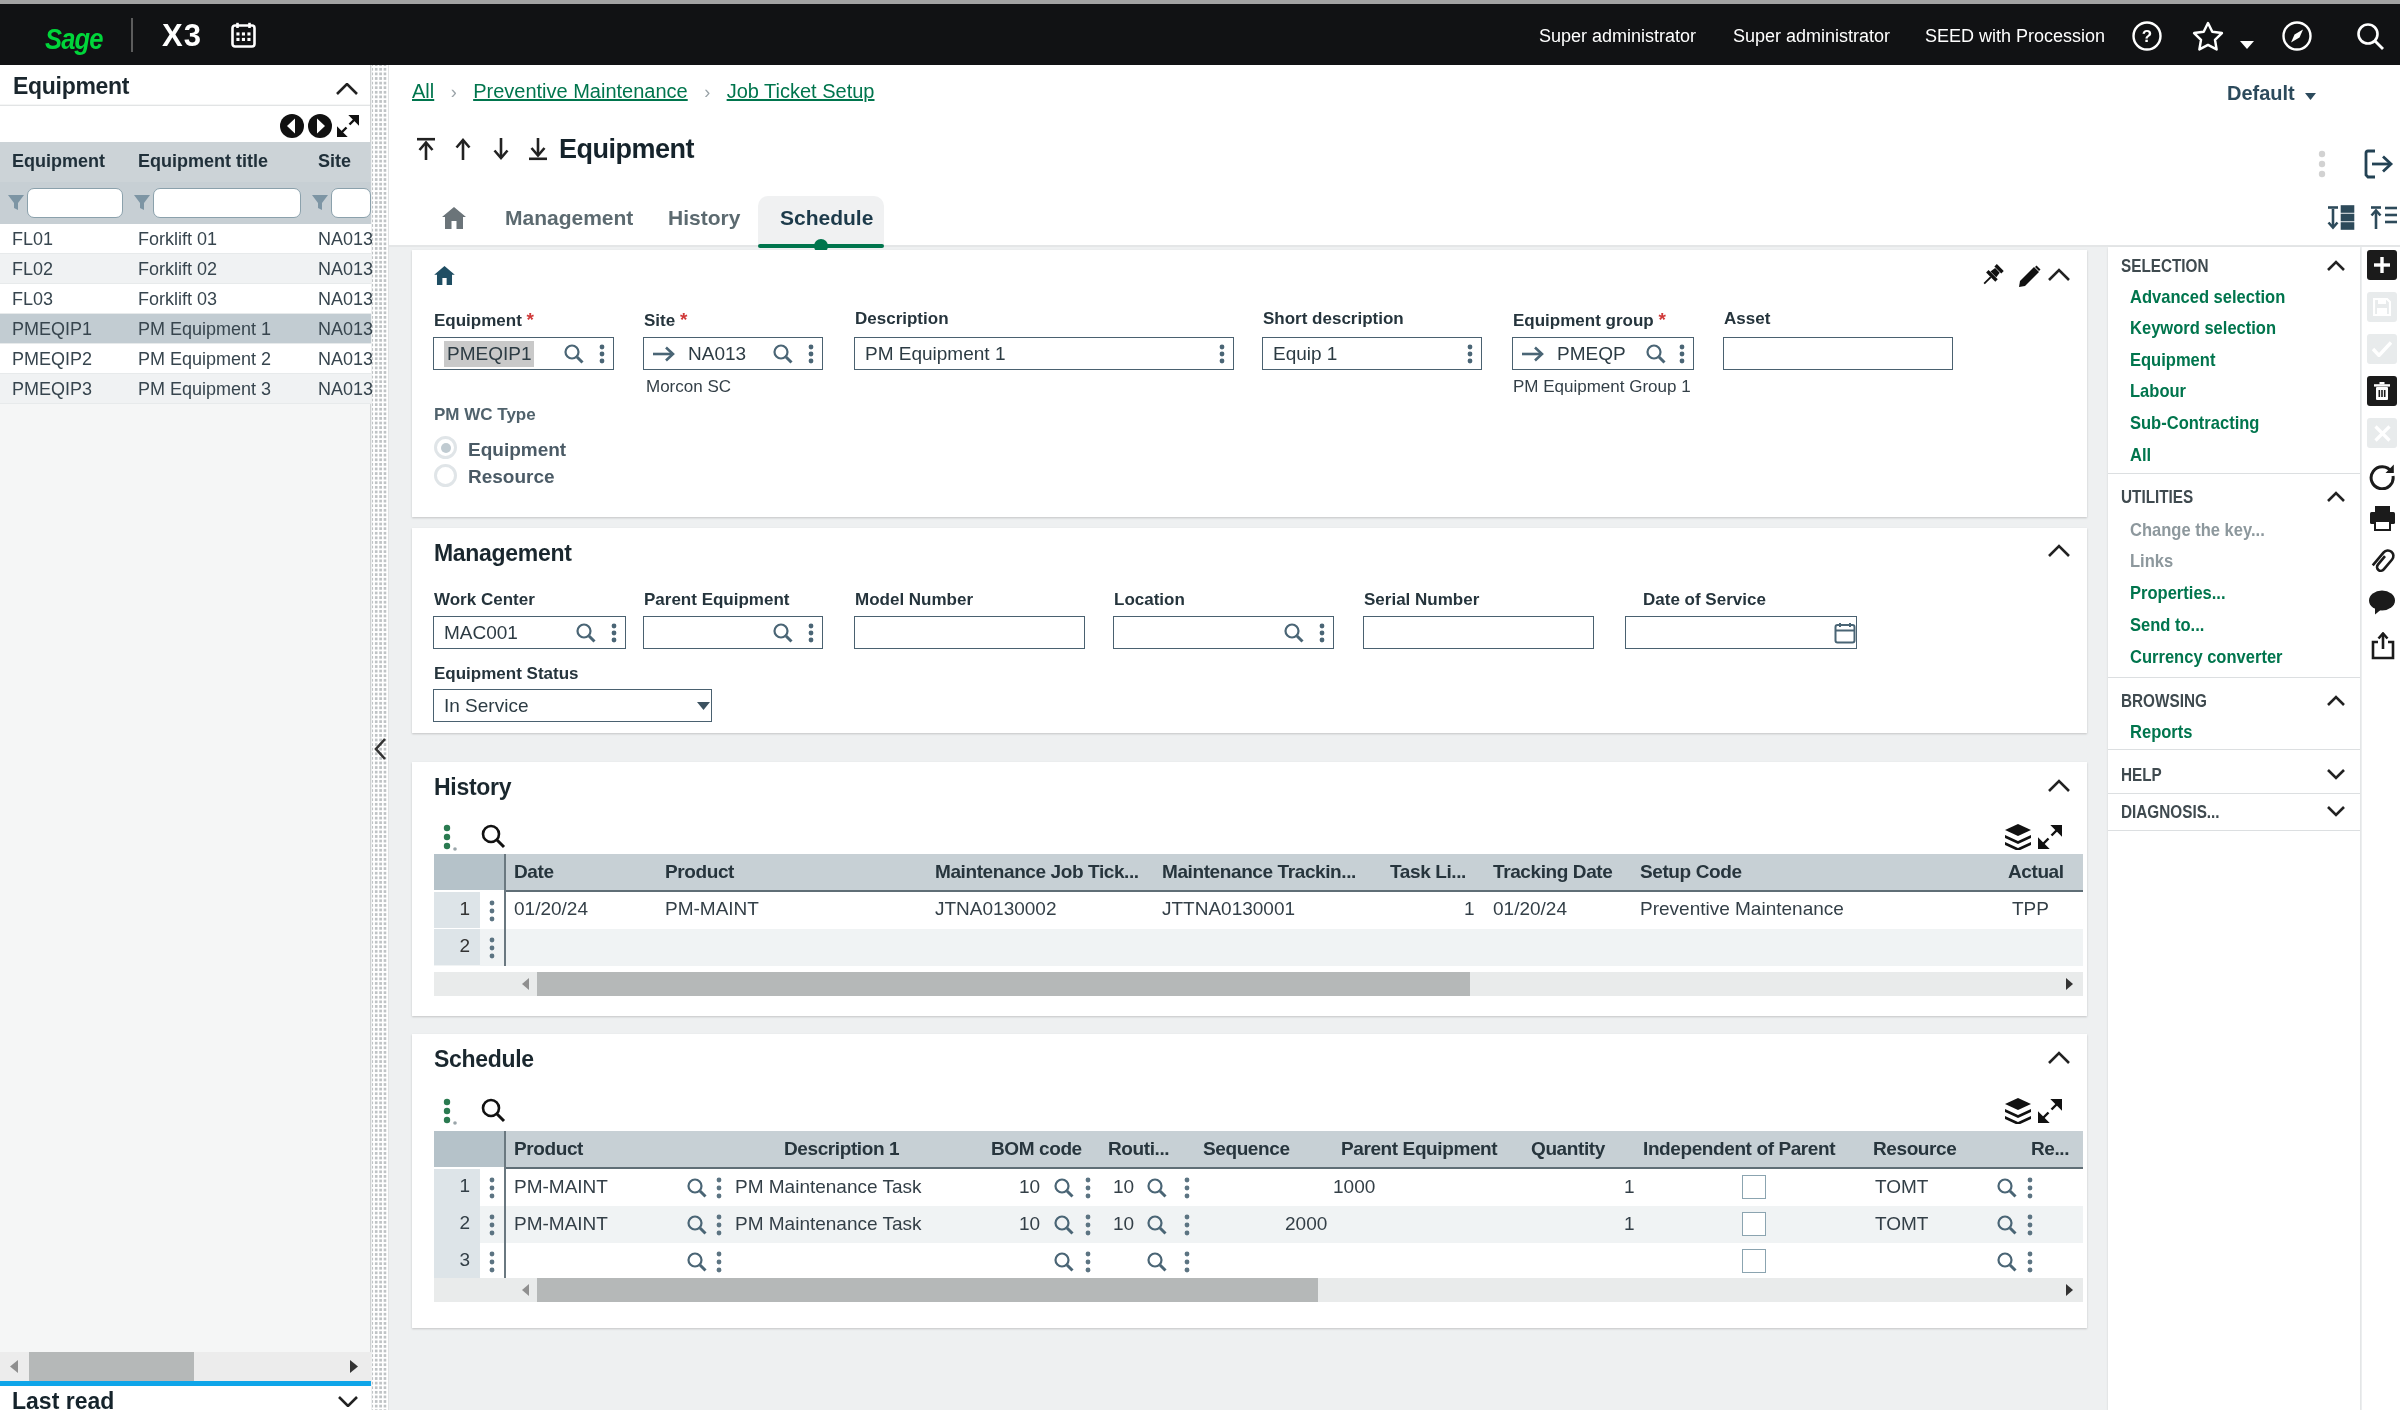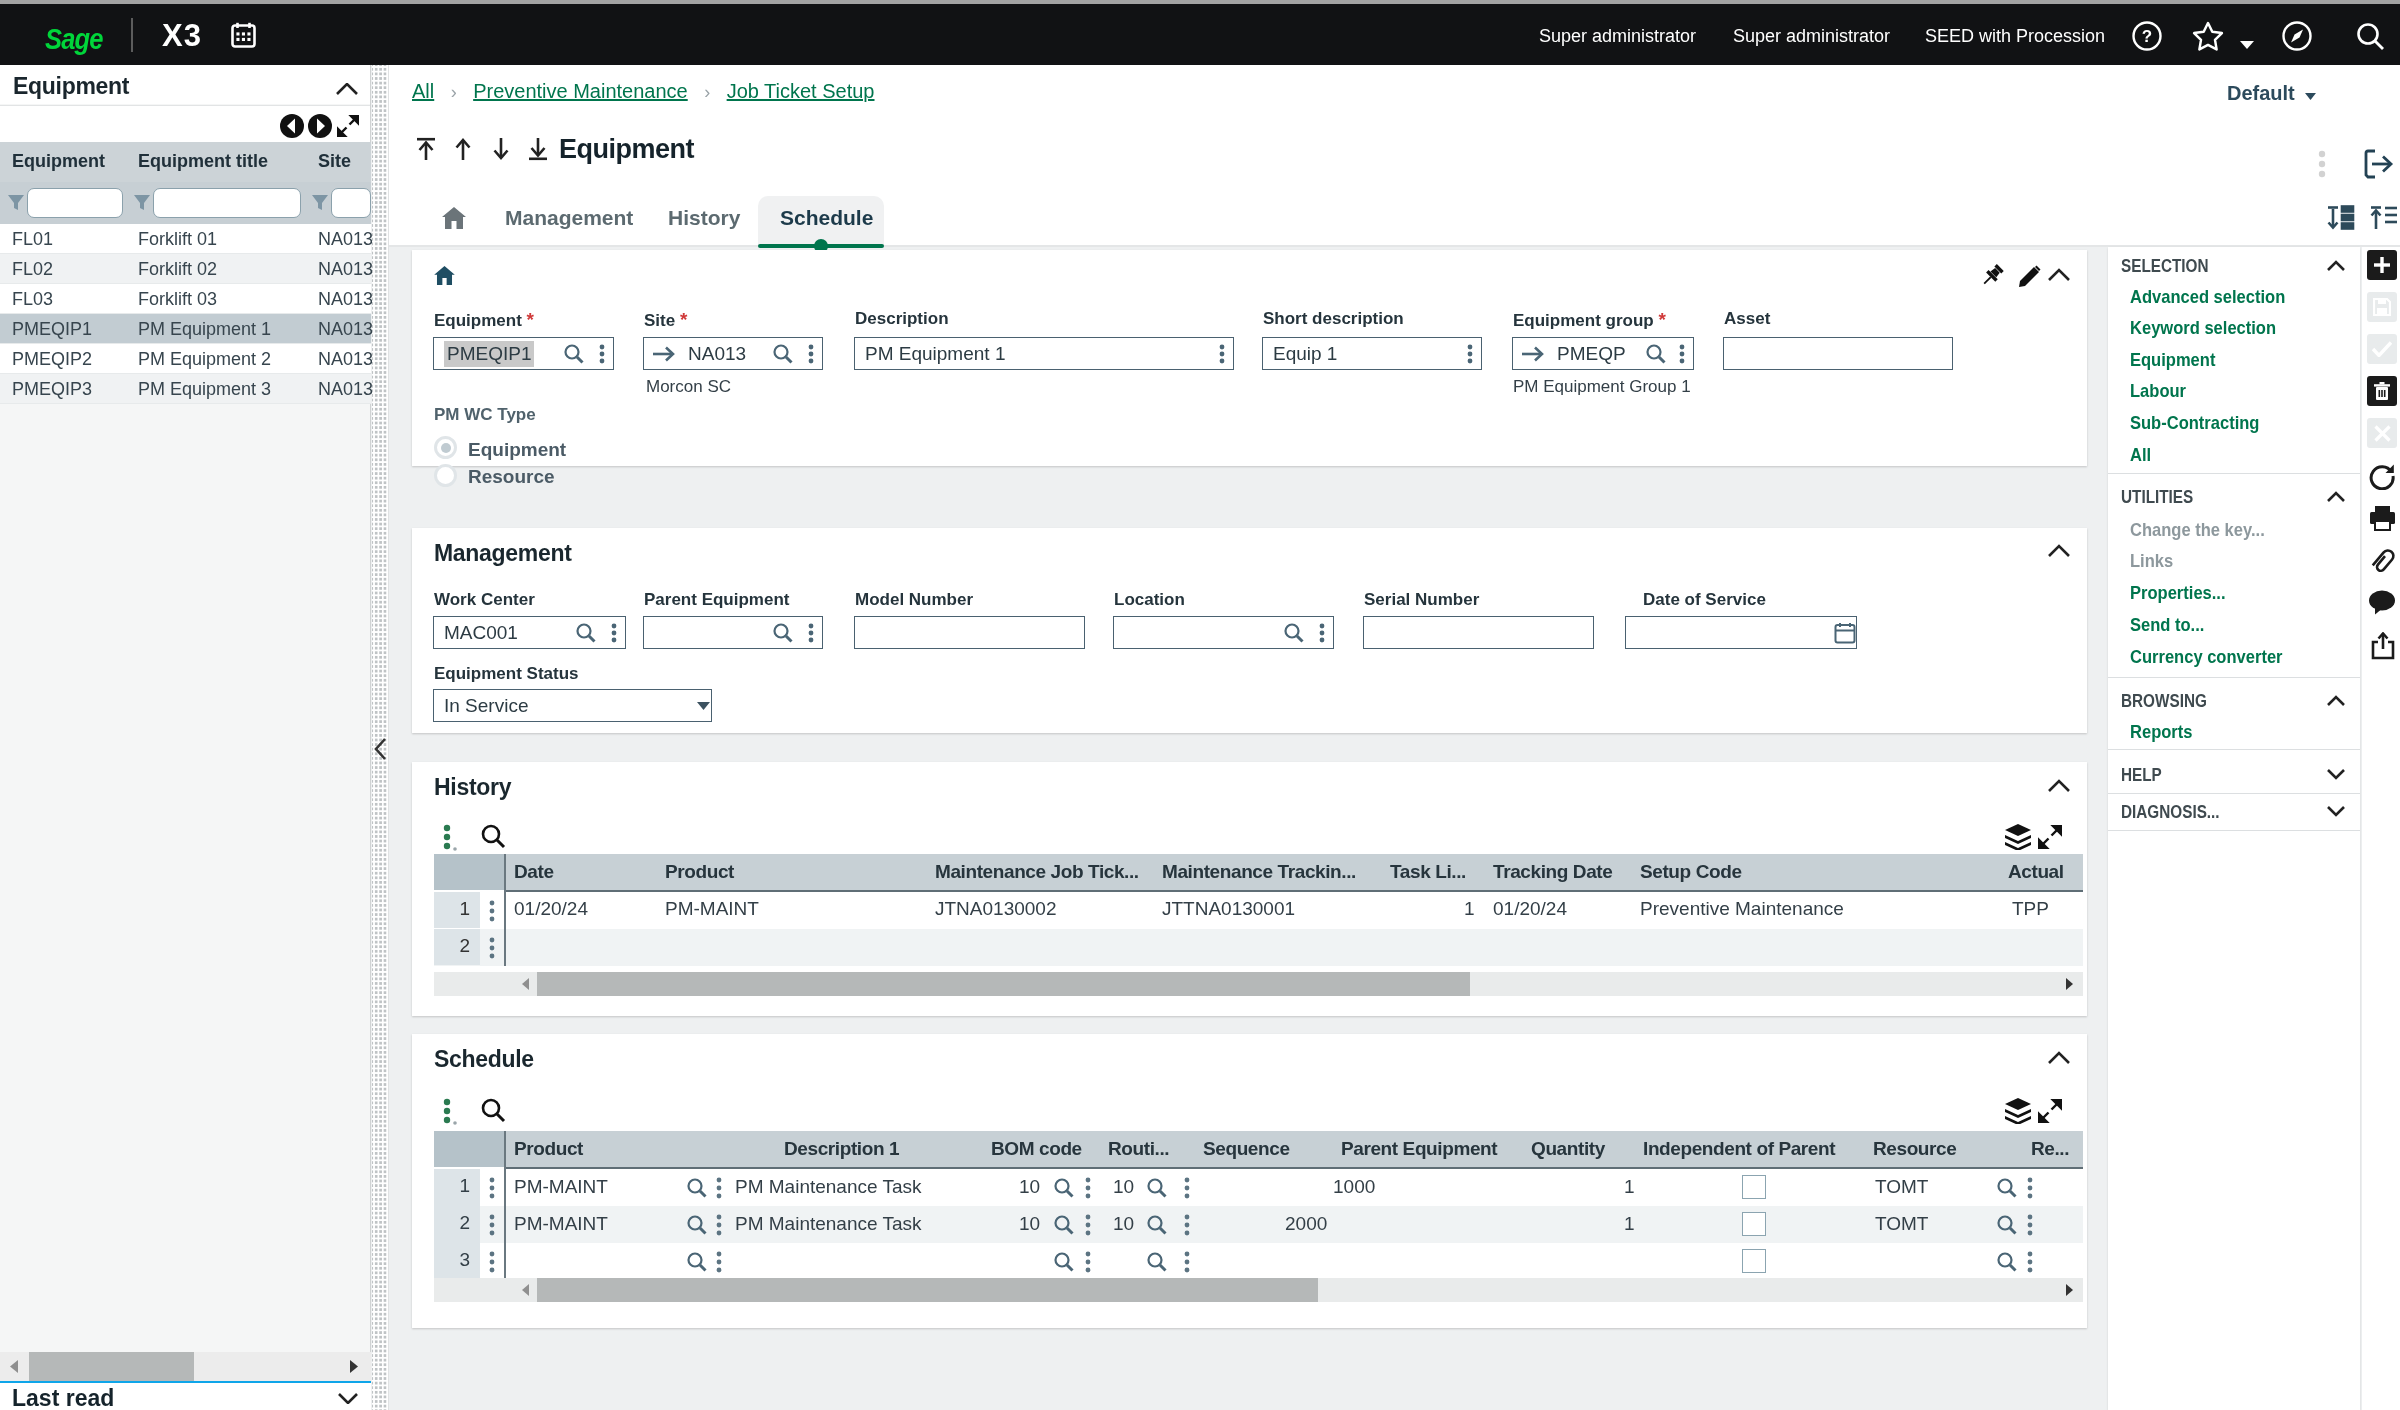--- a/index.html
+++ b/index.html
@@ -184,21 +184,21 @@
 
   <div class="abs" style="left:0;top:1287px;width:371px;height:29px;background:#ececec;">
     <svg class="abs" style="left:8px;top:7px" width="12" height="15" viewBox="0 0 12 15">
         <path d="M10 1 L2 7.5 L10 14 Z" fill="#8f8f8f"></path>
       </svg>
     <div class="abs" style="left:29px;top:0;width:165px;height:29px;background:#b5b8b8;"></div>
     <svg class="abs" style="left:348px;top:7px" width="12" height="15" viewBox="0 0 12 15">
         <path d="M2 1 L10 7.5 L2 14 Z" fill="#333"></path>
       </svg>
   </div>
-  <div class="abs" style="left:0;top:1316px;width:371px;height:29px;background:#fff;border-top:2px solid #0ea5e9;padding-left:27px;">
+  <div class="abs" style="left:0;top:1316px;width:371px;height:29px;background:#fff;border-top:5px solid #0ea5e9;padding-left:27px;">
     <div class="abs" style="left:12px;top:2px;font-size:23px;font-weight:bold;color:#15232b;">Last read</div>
     <svg class="abs" style="left:338px;top:10px" width="20" height="11" viewBox="0 0 20 11">
         <path d="M1 1 L10 10 L19 1" class="chev"></path>
       </svg>
   </div>
 </div>
 <div class="abs" id="vdiv">
   <svg class="abs" style="left:2px;top:673px" width="13" height="22" viewBox="0 0 13 22">
       <path d="M11 1 L2 11 L11 21" stroke="#333" stroke-width="2.6" fill="none"></path>
     </svg>
@@ -274,21 +274,21 @@
       <line x1="1" y1="2.5" x2="11" y2="2.5"></line>
         <line x1="6" y1="6" x2="6" y2="24"></line>
       <path d="M1.5 10.5 L6 5.5 L10.5 10.5"></path>
       <line x1="15" y1="3" x2="27" y2="3"></line>
         <line x1="15" y1="10" x2="27" y2="10"></line>
         <line x1="15" y1="17" x2="27" y2="17"></line>
     </g>
   </svg>
 </div>
 
-<div class="panel" style="top:250px;height:216px;">
+<div class="panel" style="top:250px;height:267px;">
   <svg class="abs" style="left:22px;top:16px" width="21" height="19" viewBox="0 0 26 24">
     <path d="M13 0 L26 11 L22.5 11 L22.5 24 L15.7 24 L15.7 15 L10.3 15 L10.3 24 L3.5 24 L3.5 11 L0 11 Z" fill="#1f4e63"></path>
   </svg>
   <svg class="abs" style="left:1568px;top:14px" width="26" height="26" viewBox="0 0 24 24">
     <g transform="rotate(45 12 10)" fill="#111">
       <rect x="7.5" y="0.5" width="9" height="3.2"></rect>
       <path d="M9 4.2 L15 4.2 L15.8 9.5 L8.2 9.5 Z"></path>
       <rect x="6" y="9.8" width="12" height="3.2"></rect>
       <line x1="12" y1="13" x2="12" y2="21.5" stroke="#111" stroke-width="1.7"></line>
     </g>

